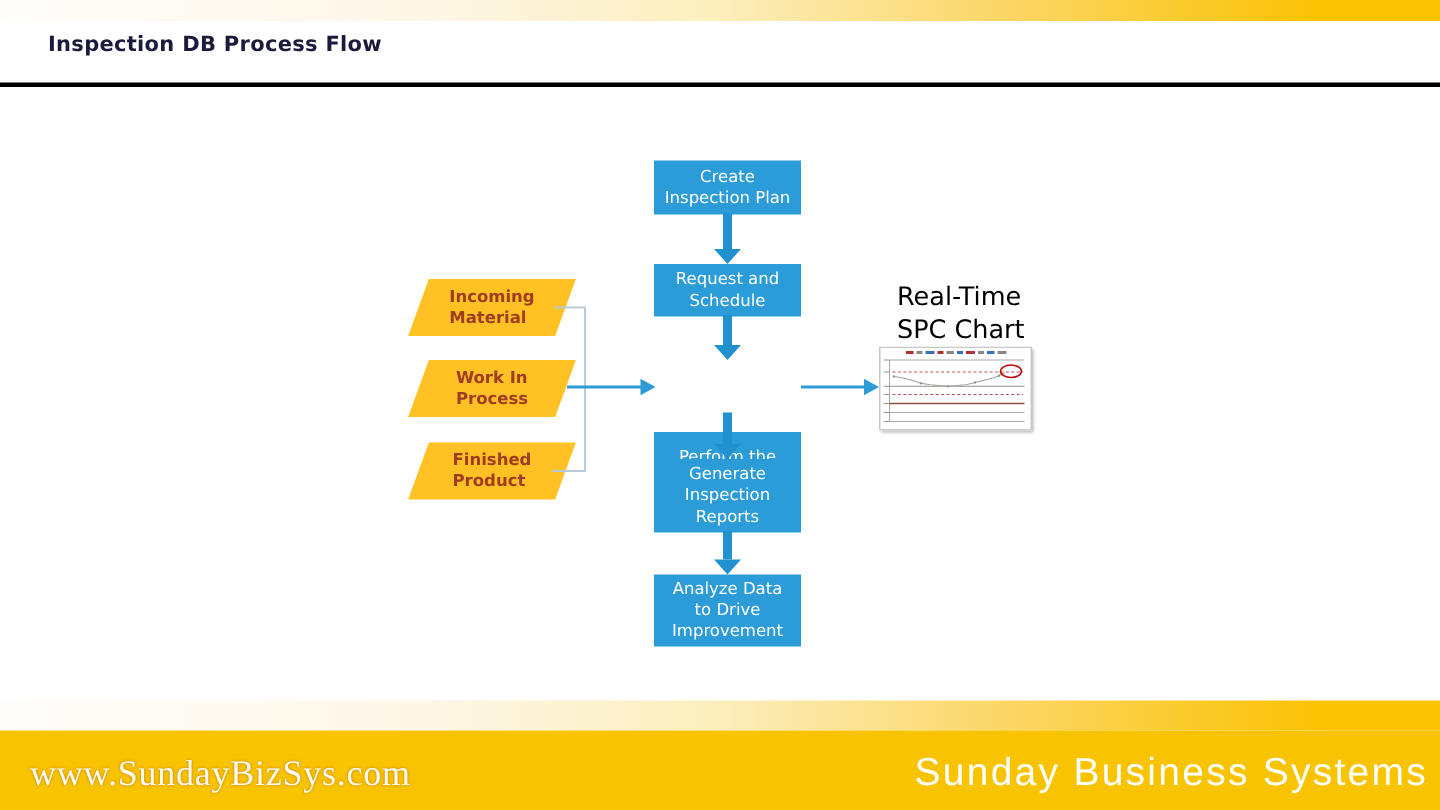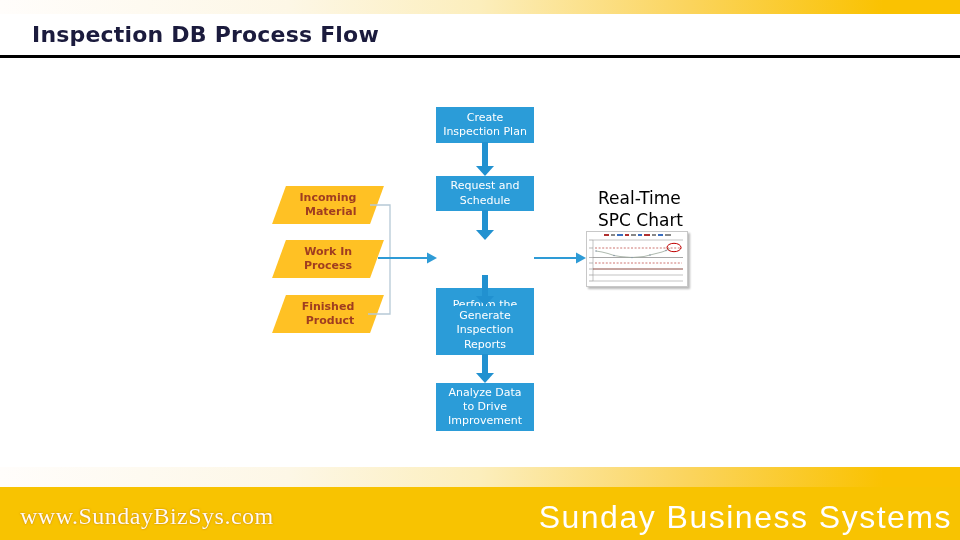--- a/index.html
+++ b/index.html
@@ -1,53 +1,53 @@
 <!DOCTYPE html>
 <html><head>
 <meta charset="utf-8">
 <style>
   html,body{margin:0;padding:0;background:#888;}
   .slide{position:relative;width:960px;height:540px;background:#ffffff;overflow:hidden;
          font-family:"DejaVu Sans",sans-serif;}
   
   .topbar{position:absolute;left:0;top:0;width:960px;height:14px;
           background:linear-gradient(90deg,#fffdfb 0%,#fdf7e6 30%,#fceebc 50%,#fbd45c 72%,#fac201 92%,#fac201 100%);}
-  .title{position:absolute;left:32px;top:22px;font-size:22px;font-weight:bold;color:#1b1b3d;letter-spacing:0.2px;}
+  .title{position:absolute;left:32px;top:22px;font-size:14px;font-weight:bold;color:#1b1b3d;letter-spacing:0.2px;}
   .title-rule{position:absolute;left:0;top:55px;width:960px;height:3px;background:#000;}
   
   .step{position:absolute;left:436px;width:98px;background:#2b9cd8;color:#ffffff;
         display:flex;align-items:center;justify-content:center;text-align:center;
         font-size:11px;font-weight:normal;line-height:1.3;}
   .preline{white-space:pre-line;}
   .s1{top:107px;height:36px;}
   .s2{top:176px;height:35px;}
   .s3{top:240px;height:48px;margin-top:48px;}
   .s4{top:306px;height:49px;}
   .s5{top:383px;height:48px;}
   
   .input{position:absolute;left:272px;width:112px;height:38px;
-         display:flex;align-items:center;justify-content:center;text-align:right;}
+         display:flex;align-items:center;justify-content:center;text-align:left;}
   .i1{top:186px;} .i2{top:240px;} .i3{top:295px;}
   .para-bg{position:absolute;left:7px;right:7px;top:0;bottom:0;background:#ffc124;
            transform:skewX(-20deg);transform-origin:center;}
   .para-label{position:relative;z-index:2;font-size:11px;font-weight:bold;color:#a03d20;line-height:1.3;}
   
   .overlay{position:absolute;left:0;top:0;width:960px;height:540px;pointer-events:none;}
   
   .spc-label{position:absolute;left:598px;top:187px;font-size:17px;color:#000;line-height:1.32;}
   .spc-chart{position:absolute;left:586px;top:231px;width:102px;height:56px;background:#fff;
              box-shadow:1.5px 1.5px 2px rgba(0,0,0,0.28);}
   
   .footer-grad{position:absolute;left:0;top:467px;width:960px;height:20px;
           background:linear-gradient(90deg,#fffdfb 0%,#fdf7e6 30%,#fceebc 50%,#fbd45c 72%,#fac201 92%,#fac201 100%);}
   .footer-bar{position:absolute;left:0;top:487px;width:960px;height:53px;background:#f8c301;}
   .footer-site{position:absolute;left:20px;top:503px;font-family:"Liberation Serif",serif;
                font-size:24px;color:#fffaf3;text-shadow:0 0 2px rgba(150,64,33,0.55);letter-spacing:0.5px;}
   .footer-company{position:absolute;right:8px;top:499px;font-family:"Liberation Sans",sans-serif;
-                  font-size:32px;color:#ffffff;letter-spacing:1.5px;font-weight:400;}
+                  font-size:26px;color:#ffffff;letter-spacing:1.5px;font-weight:400;}
 </style>
 </head>
 <body>
 
 <div class="slide">
 
   <div class="topbar"></div>
   <div class="title">Inspection DB Process Flow</div>
   <div class="title-rule"></div>
 

